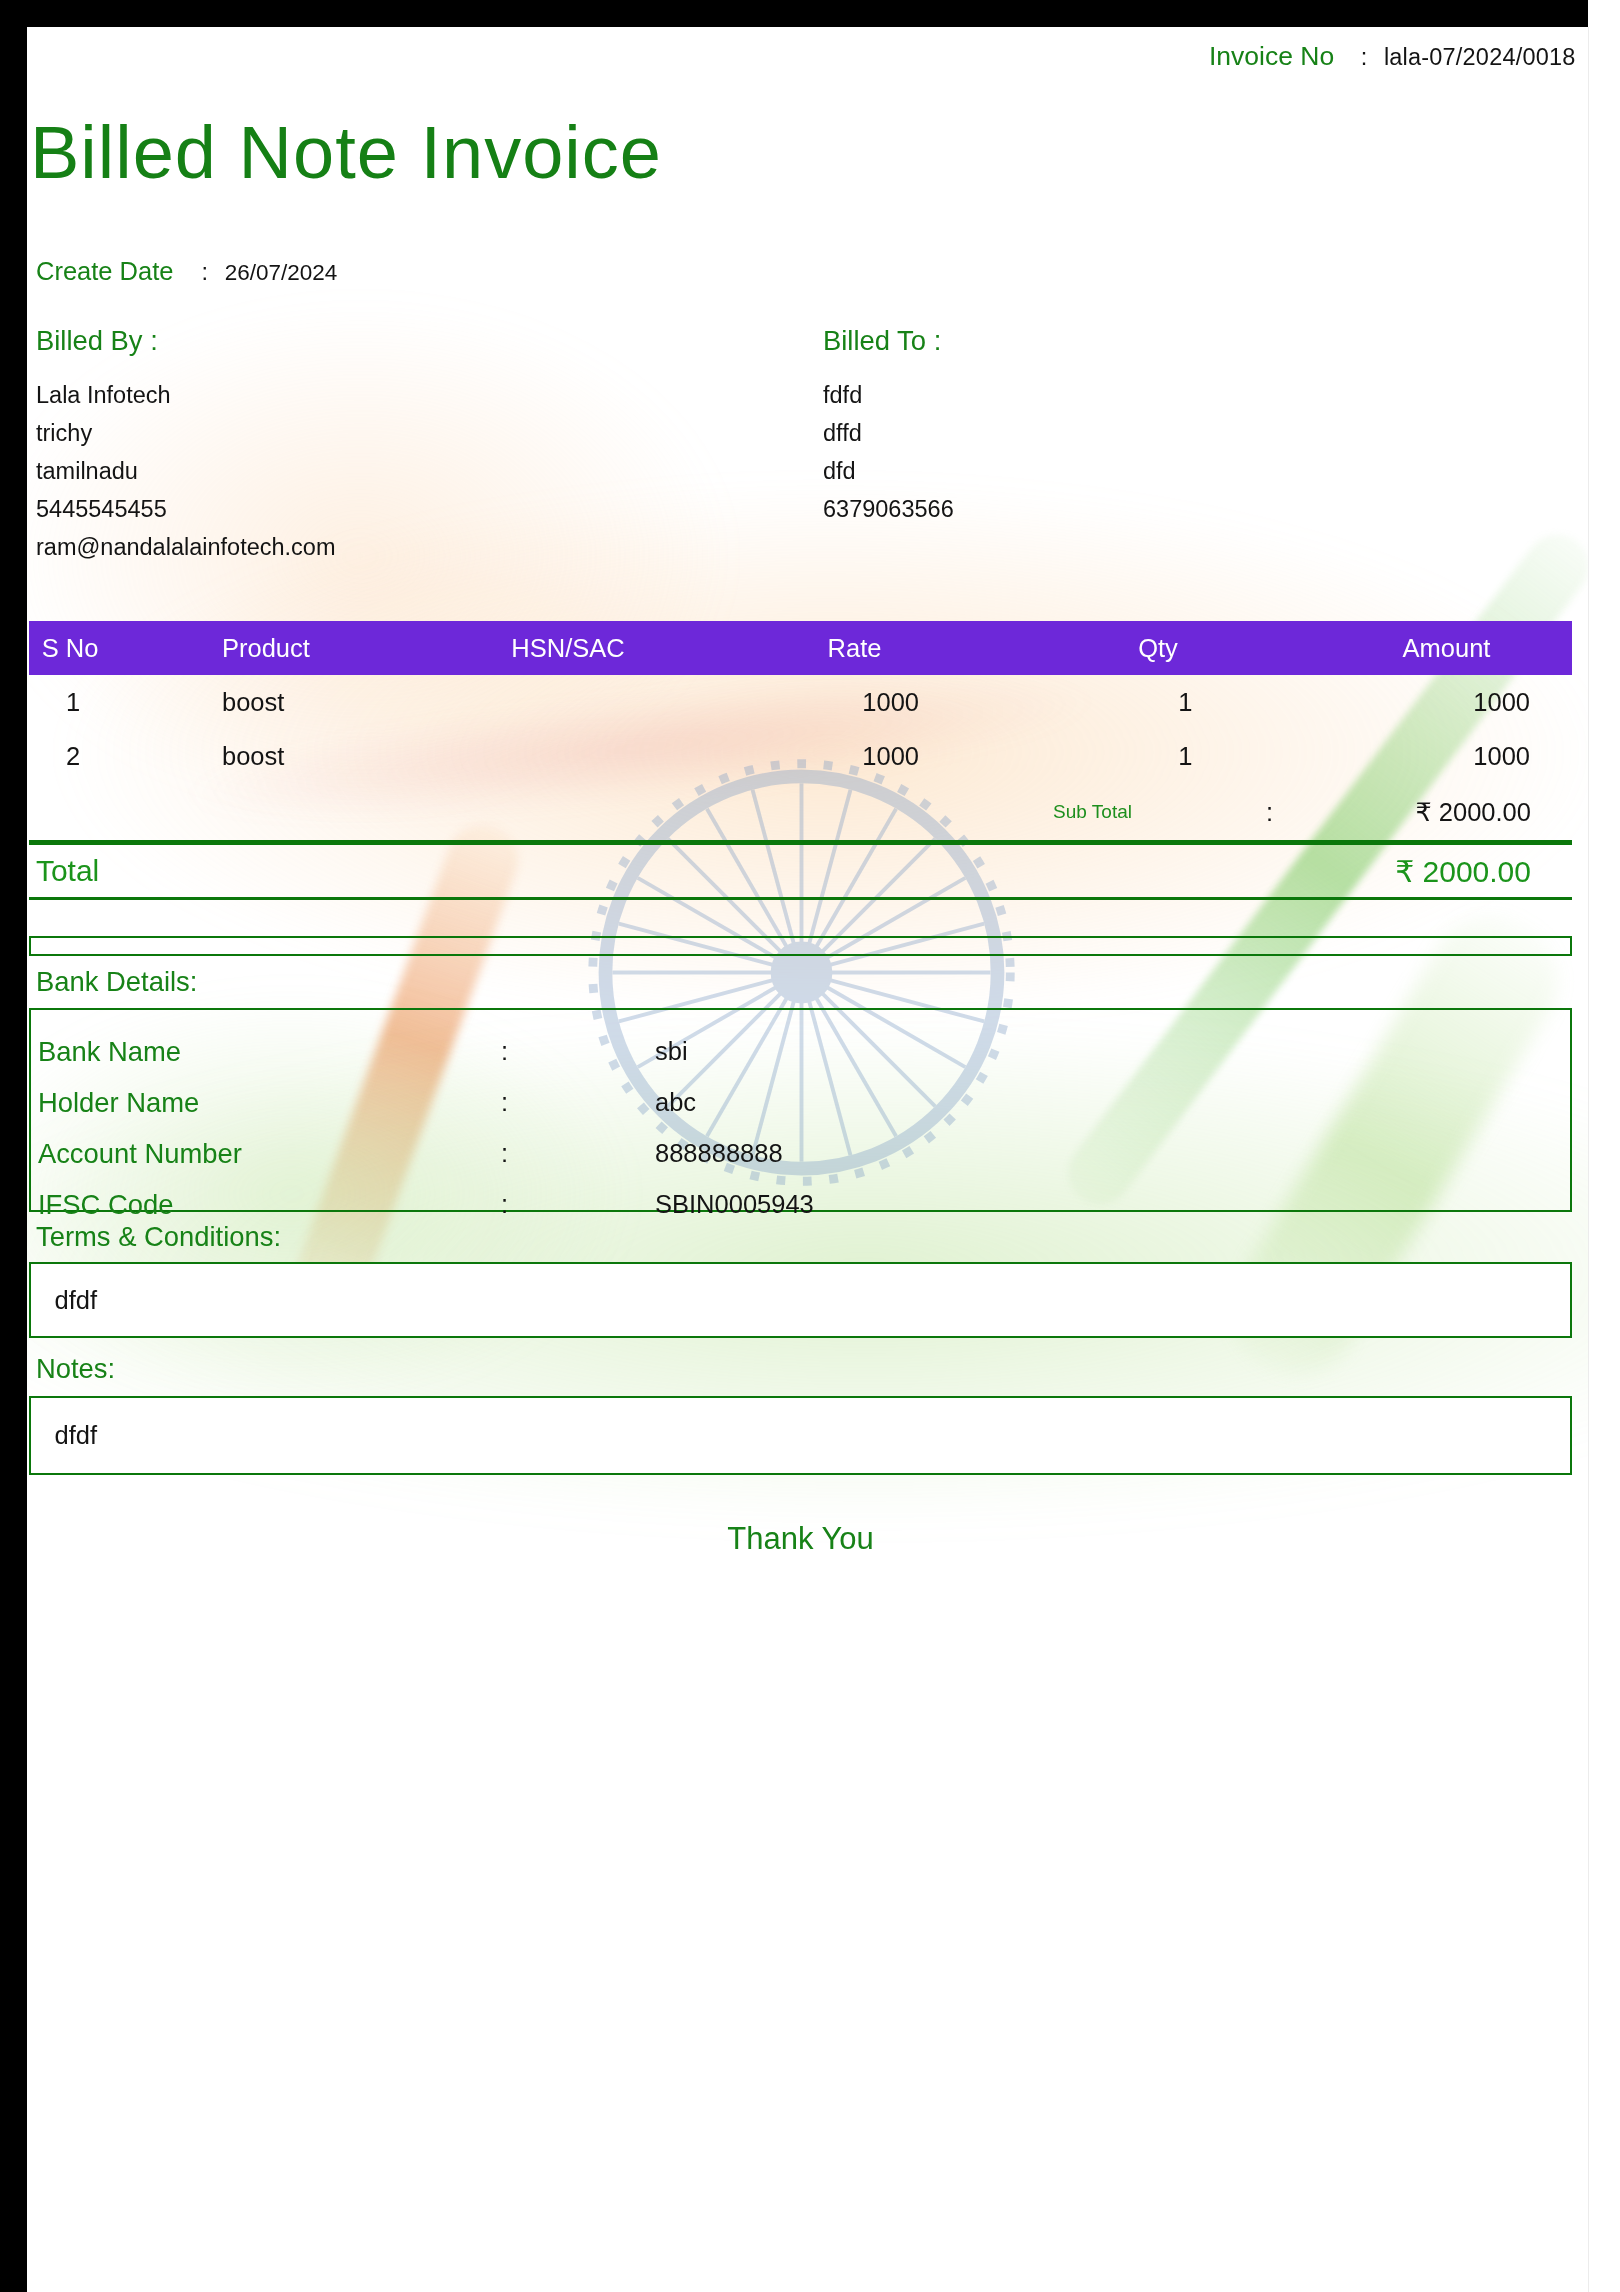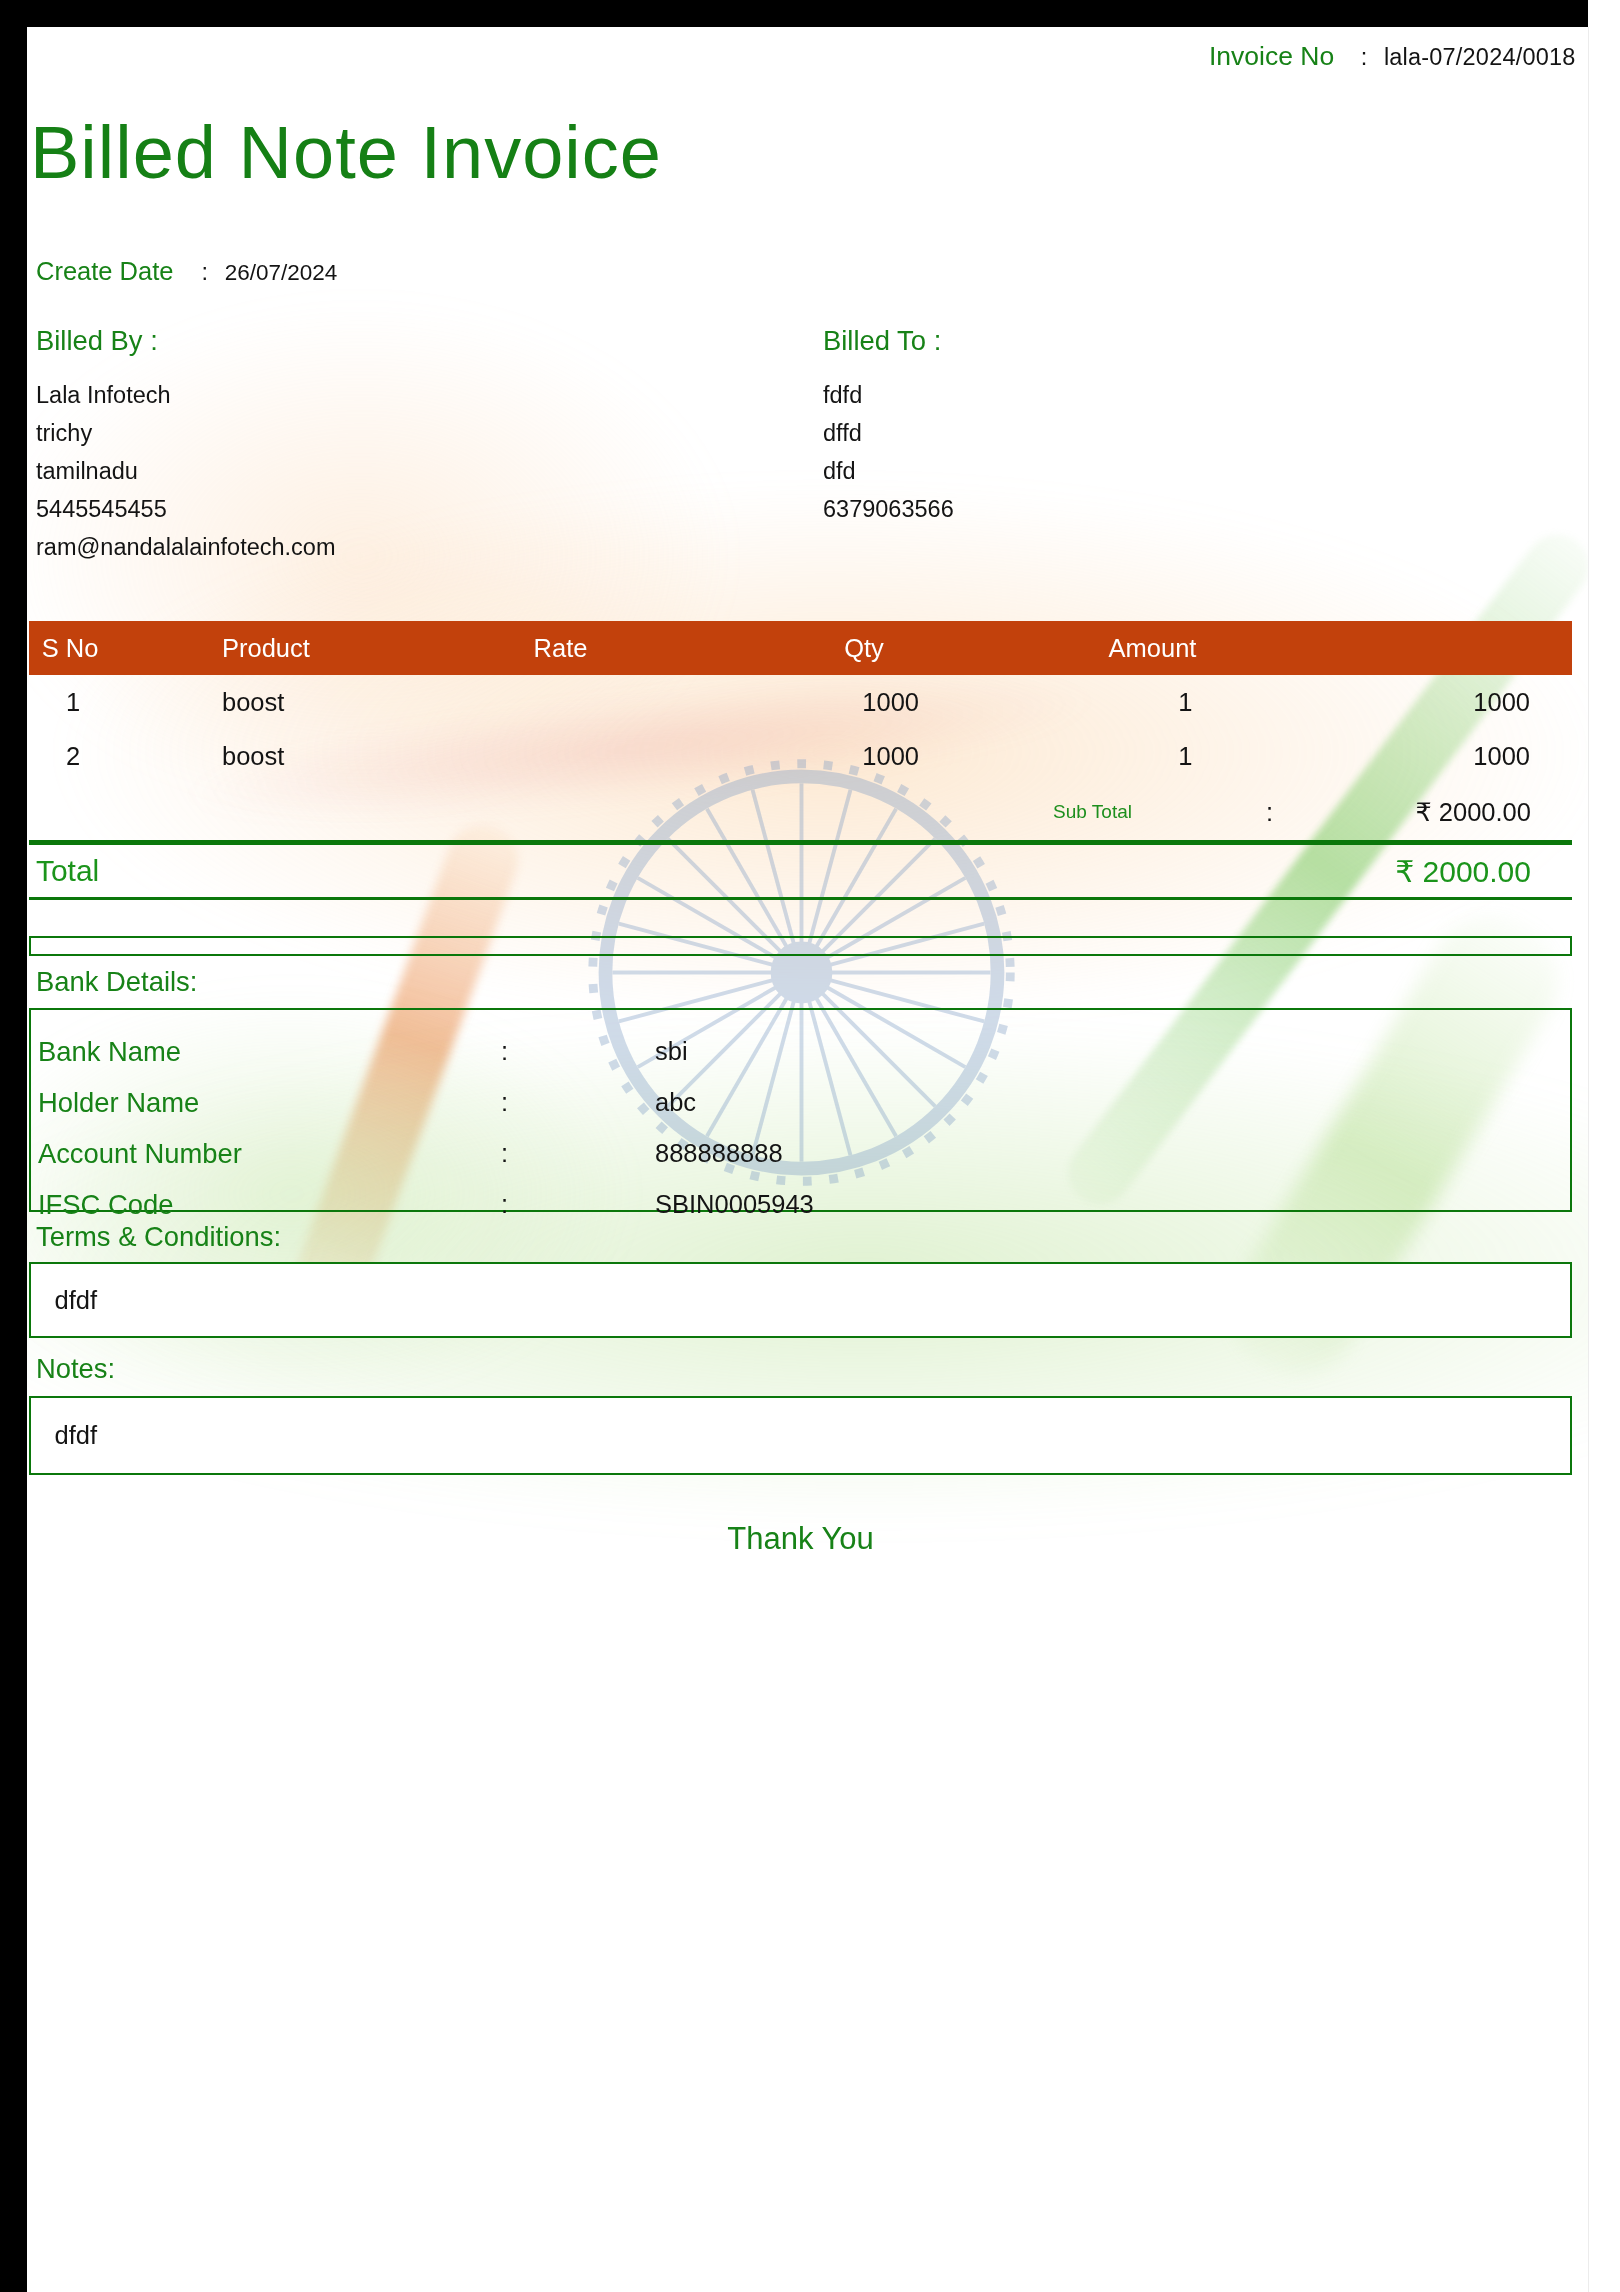--- a/index.html
+++ b/index.html
@@ -45,21 +45,21 @@
   .create-line .col{font-size:23.5px;color:#141414;margin-left:28px;}
   .create-line .val{font-size:22.5px;color:#141414;margin-left:16.7px;}
   
   .billed{position:absolute;top:325px;}
   .billed.by{left:36px;} .billed.to{left:823px;}
   .billed .head{font-size:27.4px;color:#178217;margin-bottom:19.6px;}
   .billed .line{font-size:23.5px;color:#141414;height:38px;display:flex;align-items:center;}
   
   .tbl{position:absolute;left:29px;top:621px;width:1543px;}
   .trow{display:flex;width:1543px;}
-  .thead{height:54px;background:#c2410c;color:#fff;font-size:25.5px;}
+  .thead{height:54px;background:#6d28d9;color:#fff;font-size:25.5px;}
   .tdata{height:54px;font-size:25.5px;color:#141414;}
   .cell{display:flex;align-items:center;box-sizing:border-box;}
   .c1{width:88px;} .c2{width:304px;} .c3{width:294px;} .c4{width:279px;} .c5{width:328px;} .c6{width:249px;}
   .thead .c1{padding-left:12.7px;}
   .thead .c2{padding-left:105px;}
   .thead .c3,.thead .c4,.thead .c5,.thead .c6{justify-content:center;}
   .tdata .c1{justify-content:center;}
   .tdata .c2{padding-left:105px;}
   .tdata .c4{justify-content:flex-end;padding-right:75px;}
   .tdata .c5{justify-content:center;transform:translateX(27.4px);}
@@ -176,20 +176,21 @@
     <div class="line">fdfd</div>
     <div class="line">dffd</div>
     <div class="line">dfd</div>
     <div class="line">6379063566</div>
   </div>
 
   <div class="tbl">
     <div class="trow thead">
       <div class="cell c1">S No</div>
       <div class="cell c2">Product</div>
+      <div class="cell c3">HSN/SAC</div>
       <div class="cell c4">Rate</div>
       <div class="cell c5">Qty</div>
       <div class="cell c6">Amount</div>
     </div>
     <div class="trow tdata">
       <div class="cell c1">1</div>
       <div class="cell c2">boost</div>
       <div class="cell c3"></div>
       <div class="cell c4">1000</div>
       <div class="cell c5">1</div>

